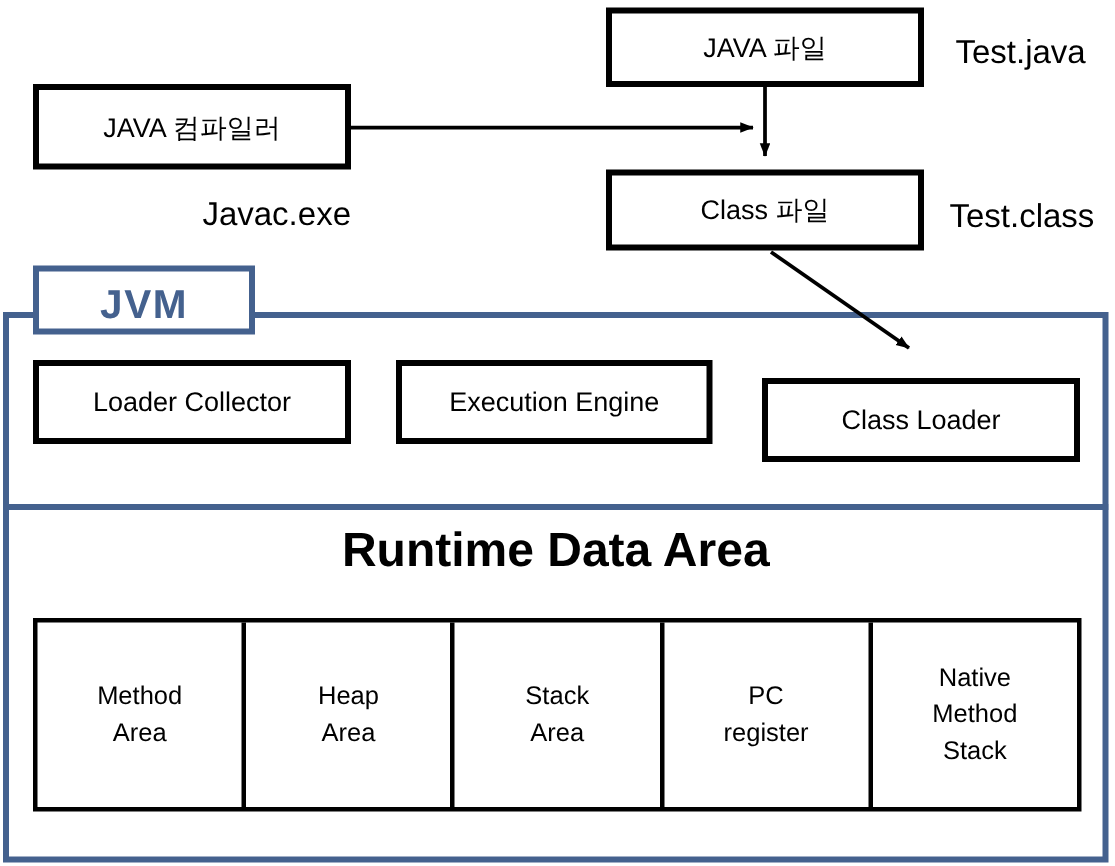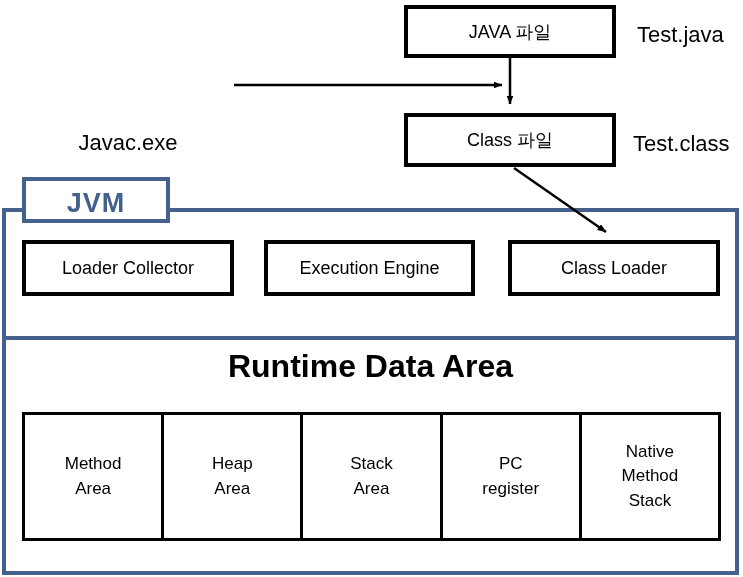--- a/index.html
+++ b/index.html
@@ -30,21 +30,21 @@
     font-size: 18px;
     z-index: 2;
   }
   .annotation {
     position: absolute;
     font-size: 22px;
     color: var(--ink);
     z-index: 2;
     white-space: nowrap;
   }
-  .annotation.centered { text-align: center; }
+  .annotation.centered { text-align: right; }
   .jvm-container {
     position: absolute;
     left: 2px; top: 208px;
     width: 737px; height: 132px;
     border: 4px solid var(--accent);
     background: transparent;
     z-index: 1;
   }
   .runtime-container {
     position: absolute;
@@ -122,39 +122,42 @@
 </head>
 <body>
 
 <div class="canvas">
 
   <div class="flowbox" style="left:404px; top:5px; width:212px; height:53px;">
     <span>JAVA 파일</span>
   </div>
   <div class="annotation" style="left:637px; top:22px;">Test.java</div>
 
+  <div class="flowbox" style="left:22px; top:56px; width:212px; height:57px;">
+    <span>JAVA 컴파일러</span>
+  </div>
   <div class="annotation centered" style="left:22px; top:130px; width:212px;">Javac.exe</div>
 
   <div class="flowbox" style="left:404px; top:113px; width:212px; height:54px;text-align:center;">
     <span>Class 파일</span>
   </div>
   <div class="annotation" style="left:633px; top:131px;">Test.class</div>
 
   <div class="jvm-container"></div>
   <div class="jvm-label">
     <span>JVM</span>
   </div>
 
   <div class="component-box" style="left:22px; width:212px;">
     <span>Loader Collector</span>
   </div>
   <div class="component-box" style="left:264px; width:211px;">
     <span>Execution Engine</span>
   </div>
-  <div class="component-box" style="left:508px; width:212px;">
+  <div class="component-box" style="left:508px; width:212px;margin-top:12px;">
     <span>Class Loader</span>
   </div>
 
   <div class="runtime-container"></div>
   <div class="runtime-title">Runtime Data Area</div>
 
   <div class="runtime-table">
     <div class="runtime-cell">Method
 Area</div>
     <div class="runtime-cell">Heap

